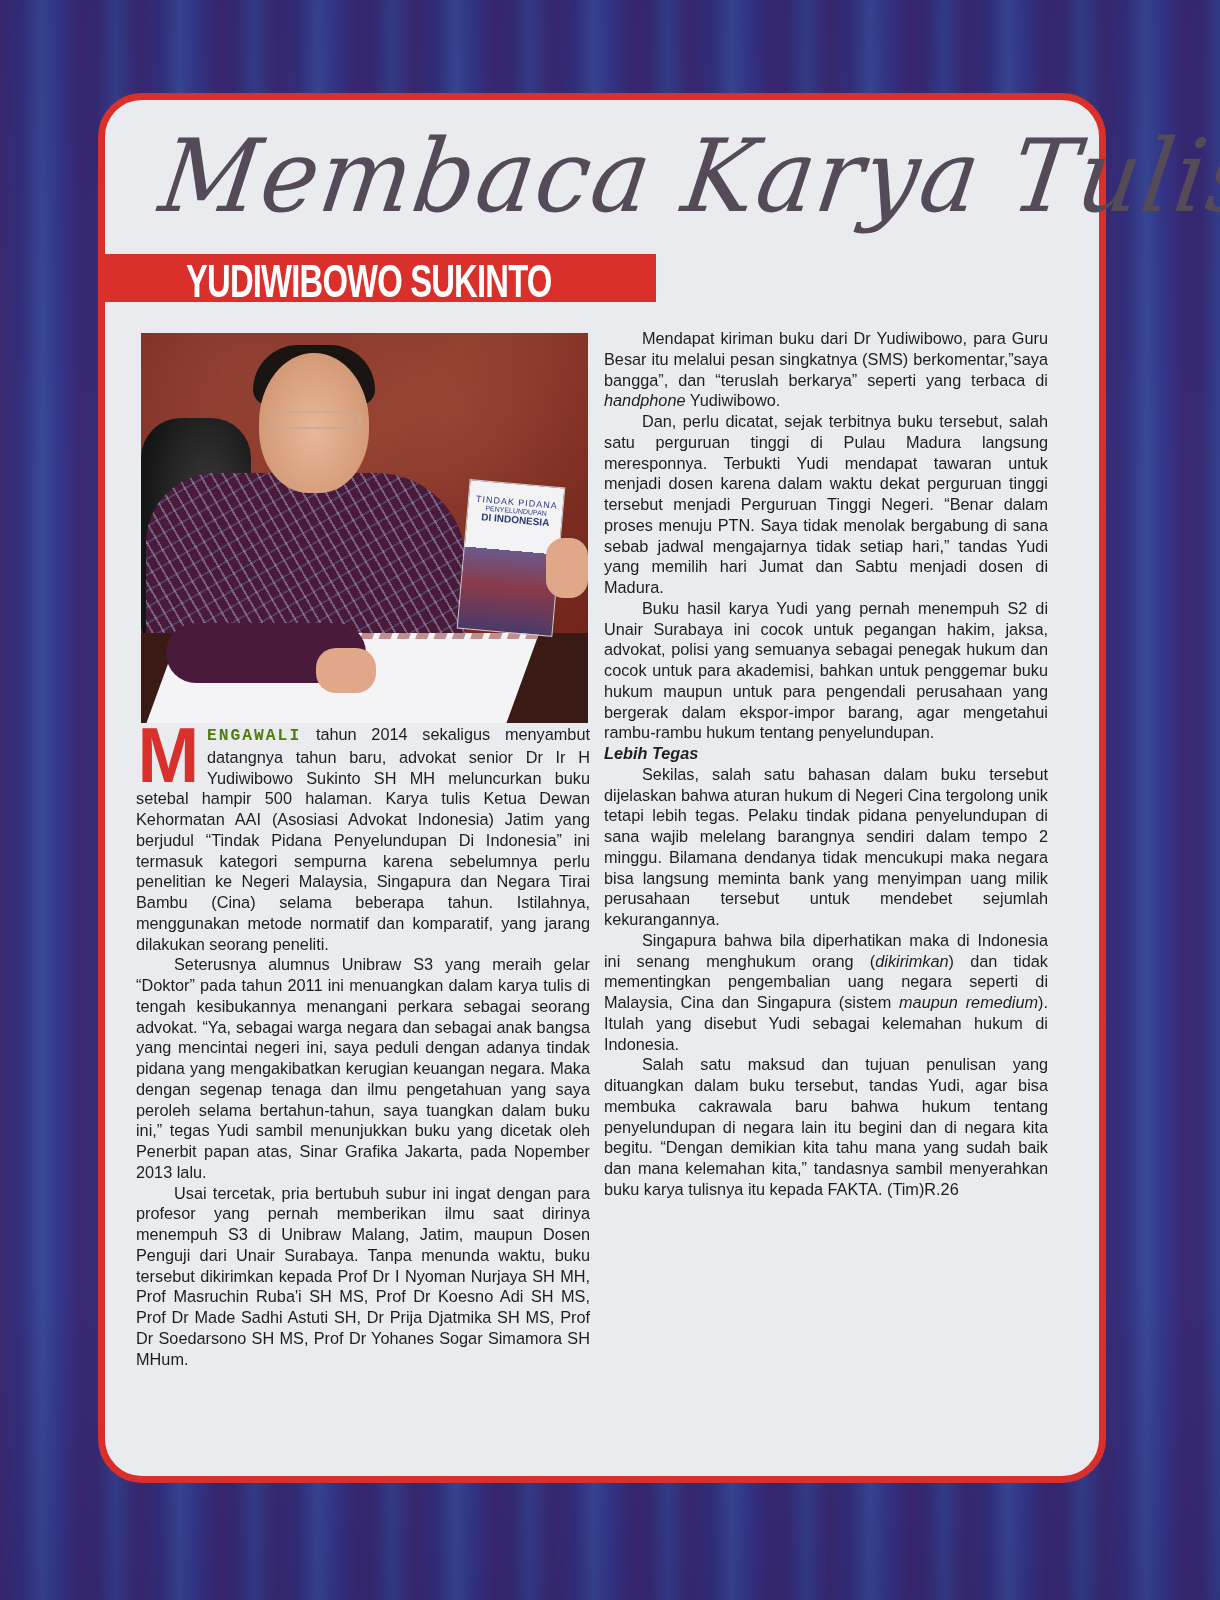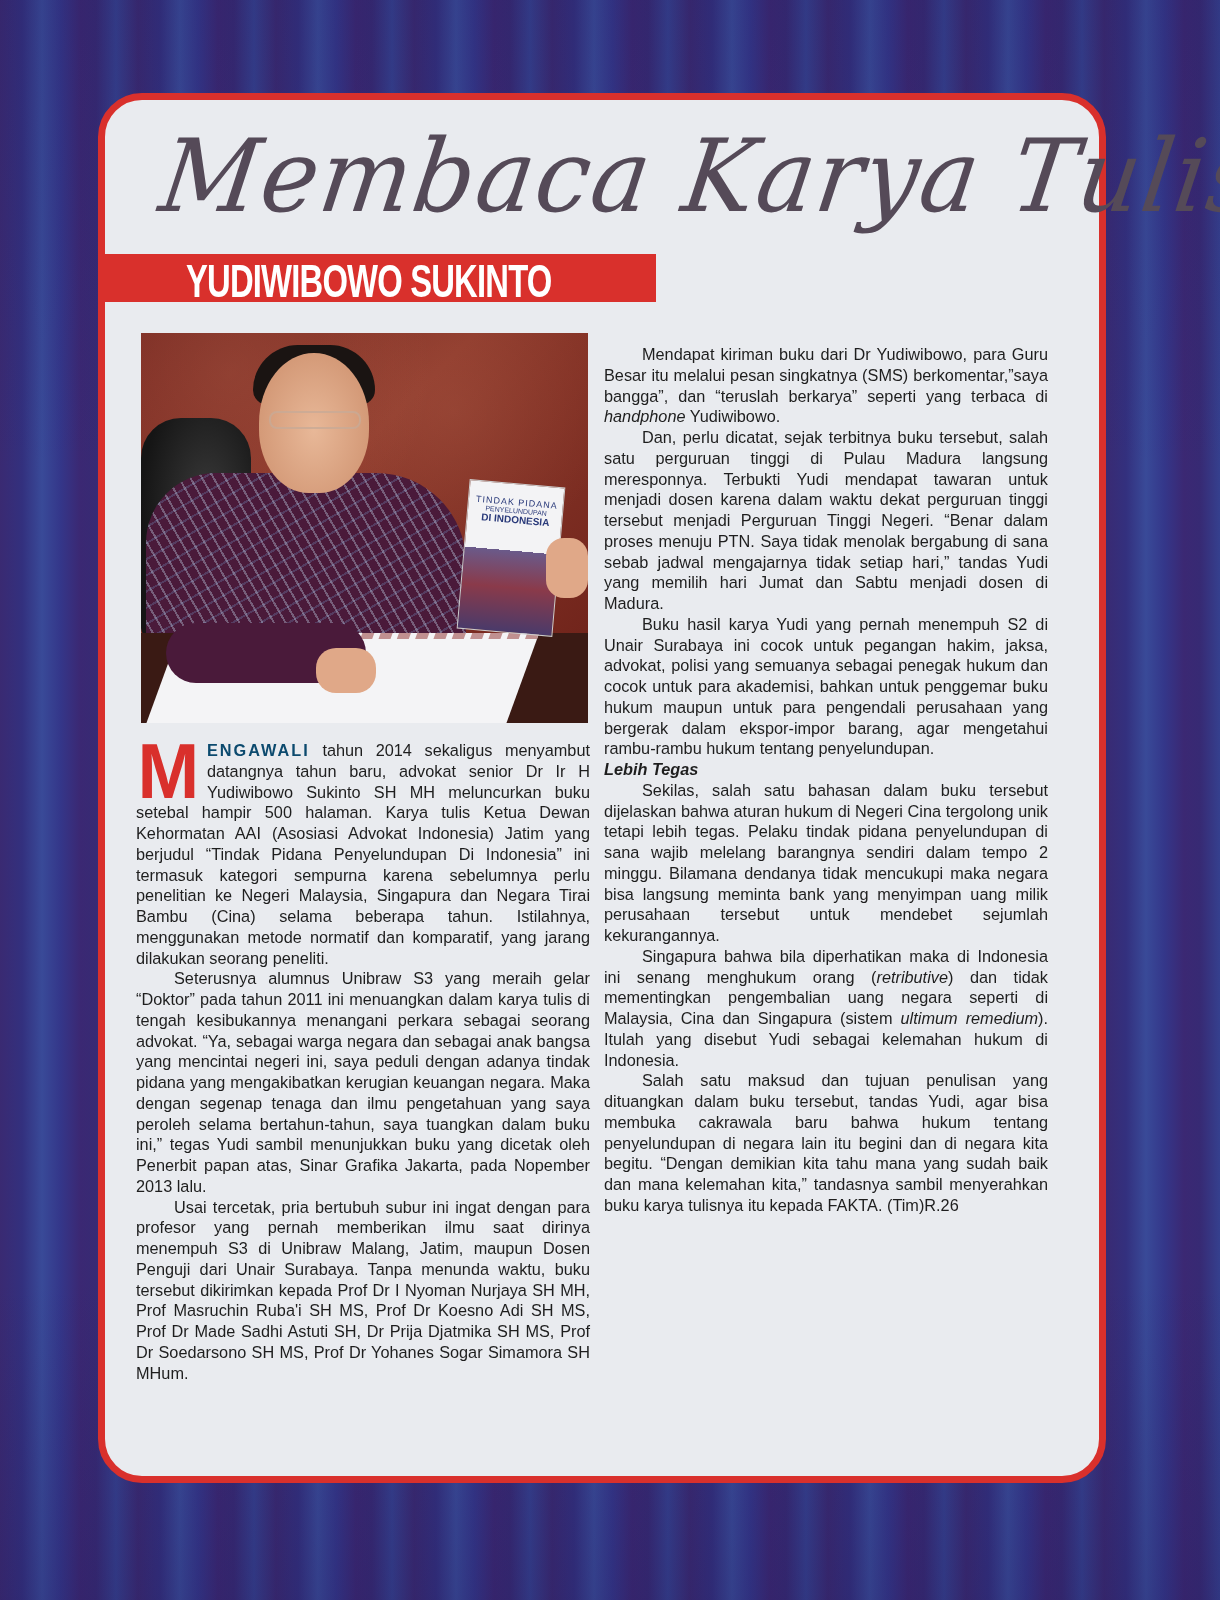--- a/index.html
+++ b/index.html
@@ -129,37 +129,37 @@
       line-height: 1.05;
     }
     .photo .book .b1 { font-size: 9px; letter-spacing: 1px; display: block; }
     .photo .book .b2 { font-size: 7px; display: block; }
     .photo .book .b3 { font-size: 10px; font-weight: bold; display: block; }
     .photo .book-hand {
       position: absolute; left: 405px; top: 205px; width: 42px; height: 60px;
       background: #e0a888; border-radius: 18px;
     }
 
-    .col { position: absolute; font-size: 16.3px; line-height: 20.75px; color: #1e1e1e; text-align: justify; margin-top: 16px; }
+    .col { position: absolute; font-size: 16.3px; line-height: 20.75px; color: #1e1e1e; text-align: justify; }
     .col-left { left: 136px; top: 724px; width: 454px; }
     .col-right { left: 604px; top: 328px; width: 444px; }
     .col p { margin: 0; }
     .col p.ind { text-indent: 38px; }
     .dropcap {
       float: left;
       font-family: "Liberation Sans", sans-serif;
       font-weight: bold;
       color: #d9302c;
       font-size: 78px;
       line-height: 58px;
       margin: 2px 6px 0 0;
       transform: scaleX(0.95);
     }
     .lead-caps {
-      color: #0c4a6e; font-weight: bold; letter-spacing: 2px;
+      color: #4d7c0f; font-weight: bold; letter-spacing: 2px; font-family: Liberation Mono, monospace;
     }
     .subhead { font-weight: bold; margin-top: 20px; font-style: italic; }
     .credit { font-weight: normal; }
     .it { font-style: italic; }
   </style>
 </head>
 <body>
 
 <div class="bg-shade"></div>
 
@@ -196,15 +196,15 @@
   <p class="ind">Seterusnya alumnus Unibraw S3 yang meraih gelar “Doktor” pada tahun 2011 ini menuangkan dalam karya tulis di tengah kesibukannya menangani perkara sebagai seorang advokat. “Ya, sebagai warga negara dan sebagai anak bangsa yang mencintai negeri ini, saya peduli dengan adanya tindak pidana yang mengakibatkan kerugian keuangan negara. Maka dengan segenap tenaga dan ilmu pengetahuan yang saya peroleh selama bertahun-tahun, saya tuangkan dalam buku ini,” tegas Yudi sambil menunjukkan buku yang dicetak oleh Penerbit papan atas, Sinar Grafika Jakarta, pada Nopember 2013 lalu.</p>
   <p class="ind">Usai tercetak, pria bertubuh subur ini ingat dengan para profesor yang pernah memberikan ilmu saat dirinya menempuh S3 di Unibraw Malang, Jatim, maupun Dosen Penguji dari Unair Surabaya. Tanpa menunda waktu, buku tersebut dikirimkan kepada Prof Dr I Nyoman Nurjaya SH MH, Prof Masruchin Ruba'i SH MS, Prof Dr Koesno Adi SH MS, Prof Dr Made Sadhi Astuti SH, Dr Prija Djatmika SH MS, Prof Dr Soedarsono SH MS, Prof Dr Yohanes Sogar Simamora SH MHum.</p>
 </div>
 
 <div class="col col-right">
   <p class="ind"><span>Mendapat kiriman buku dari Dr Yudiwibowo, para Guru Besar itu melalui pesan singkatnya (SMS) berkomentar,”saya bangga”, dan “teruslah berkarya” seperti yang terbaca di </span><span class="it">handphone</span><span> Yudiwibowo.</span></p>
   <p class="ind">Dan, perlu dicatat, sejak terbitnya buku tersebut, salah satu perguruan tinggi di Pulau Madura langsung meresponnya. Terbukti Yudi mendapat tawaran untuk menjadi dosen karena dalam waktu dekat perguruan tinggi tersebut menjadi Perguruan Tinggi Negeri. “Benar dalam proses menuju PTN. Saya tidak menolak bergabung di sana sebab jadwal mengajarnya tidak setiap hari,” tandas Yudi yang memilih hari Jumat dan Sabtu menjadi dosen di Madura.</p>
   <p class="ind">Buku hasil karya Yudi yang pernah menempuh S2 di Unair Surabaya ini cocok untuk pegangan hakim, jaksa, advokat, polisi yang semuanya sebagai penegak hukum dan cocok untuk para akademisi, bahkan untuk penggemar buku hukum maupun untuk para pengendali perusahaan yang bergerak dalam ekspor-impor barang, agar mengetahui rambu-rambu hukum tentang penyelundupan.</p>
   <p class="subhead">Lebih Tegas</p>
   <p class="ind">Sekilas,  salah satu bahasan dalam  buku tersebut dijelaskan bahwa aturan hukum di Negeri Cina tergolong unik tetapi lebih tegas. Pelaku tindak pidana penyelundupan di sana wajib melelang barangnya sendiri dalam tempo 2 minggu. Bilamana dendanya tidak mencukupi maka negara bisa langsung meminta bank yang menyimpan uang milik perusahaan tersebut untuk mendebet sejumlah kekurangannya.</p>
-  <p class="ind"><span>Singapura bahwa bila diperhatikan maka di Indonesia ini senang menghukum orang (</span><span class="it">retributive</span><span>) dan tidak mementingkan pengembalian uang negara seperti di Malaysia, Cina dan Singapura (sistem </span><span class="it">ultimum remedium</span><span>).  Itulah yang disebut Yudi sebagai kelemahan hukum di Indonesia.</span></p>
+  <p class="ind"><span>Singapura bahwa bila diperhatikan maka di Indonesia ini senang menghukum orang (</span><span class="it">dikirimkan</span><span>) dan tidak mementingkan pengembalian uang negara seperti di Malaysia, Cina dan Singapura (sistem </span><span class="it">maupun remedium</span><span>).  Itulah yang disebut Yudi sebagai kelemahan hukum di Indonesia.</span></p>
   <p class="ind"><span>Salah satu maksud dan tujuan penulisan yang dituangkan dalam buku tersebut, tandas Yudi, agar bisa membuka cakrawala baru bahwa hukum tentang penyelundupan di negara lain itu begini dan di negara kita begitu. “Dengan demikian kita tahu mana yang sudah baik dan mana kelemahan kita,” tandasnya sambil menyerahkan buku karya tulisnya itu kepada FAKTA. </span><span class="credit">(Tim)R.26</span></p>
 </div>
 
 </body></html>

